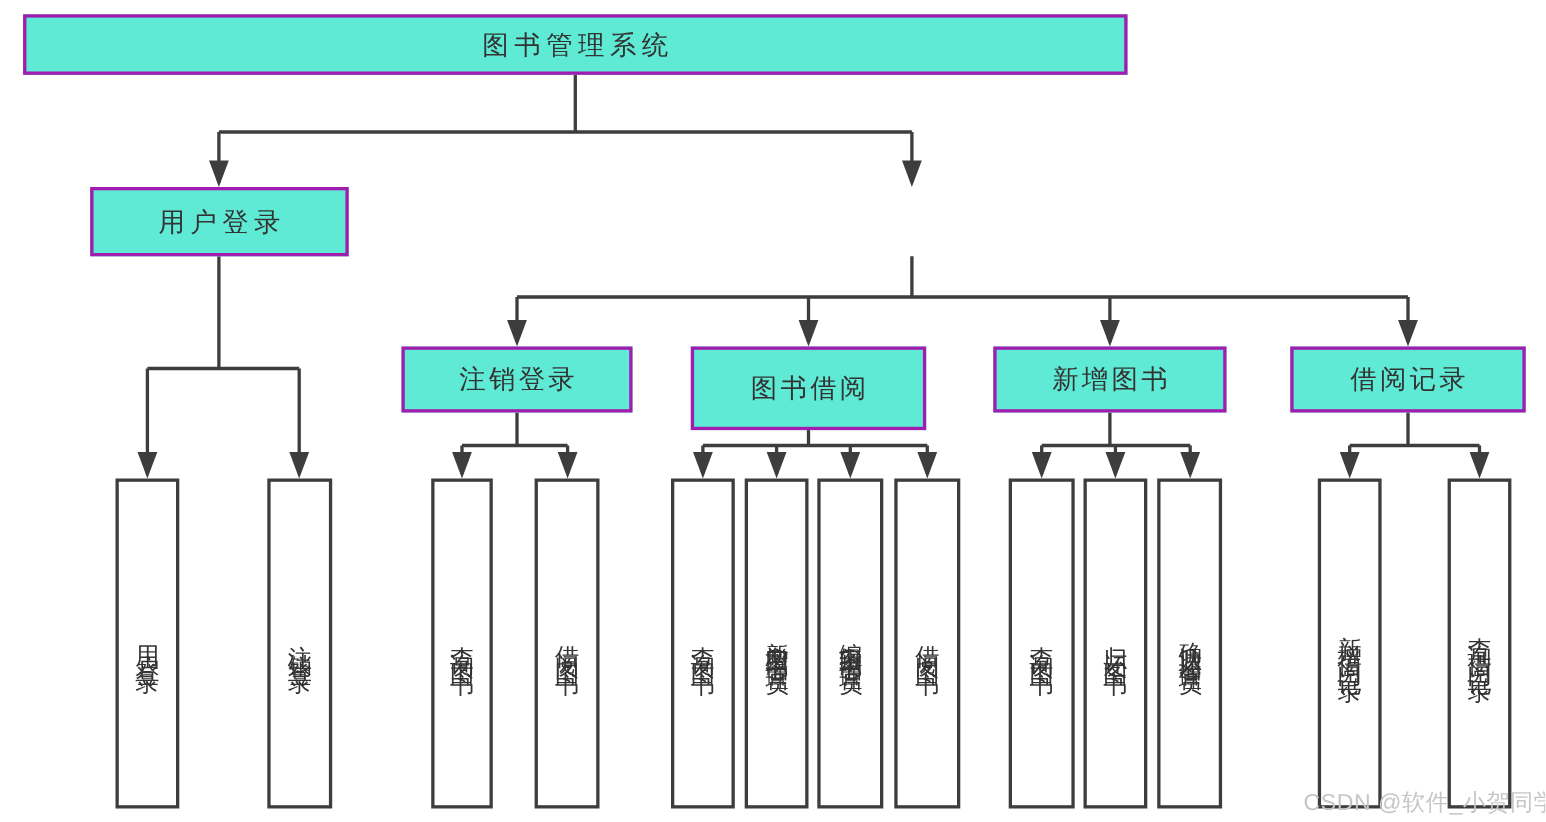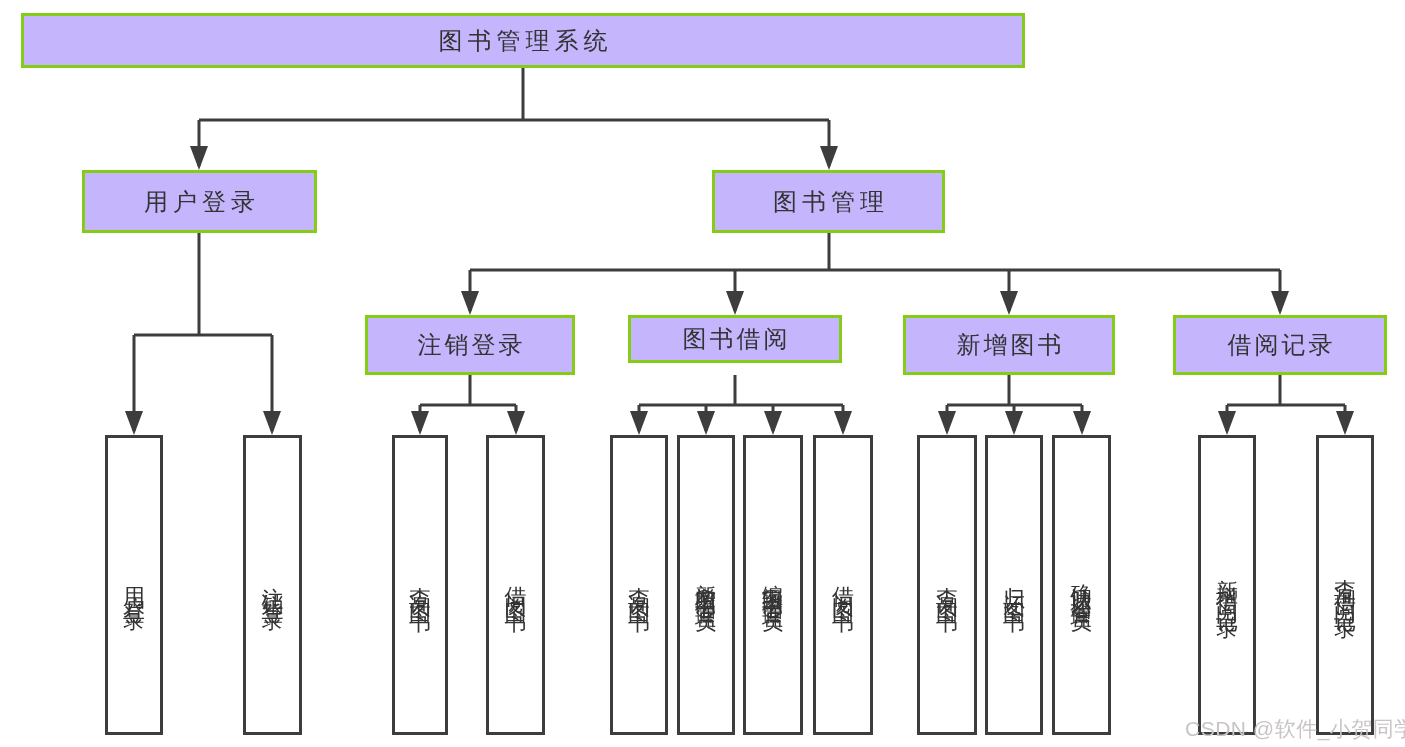--- a/index.html
+++ b/index.html
@@ -14,22 +14,22 @@
   }
   #connectors {
     position: absolute;
     left: 0; top: 0;
     width: 1405px; height: 747px;
     pointer-events: none;
   }
   .hbox {
     position: absolute;
     box-sizing: border-box;
-    border: 3px solid #84cc16;
-    background: #c4b5fd;
+    border: 3px solid #a21caf;
+    background: #5eead4;
     display: flex;
     align-items: center;
     justify-content: center;
   }
   .hbox span {
     font-size: 24px;
     letter-spacing: 5px;
     text-indent: 5px;
     white-space: nowrap;
     color: #333333;
@@ -103,28 +103,25 @@
     </g>
   </svg>
 
   <div class="hbox" style="left:21px; top:13px; width:1004px; height:55px;">
     <span>图书管理系统</span>
   </div>
 
   <div class="hbox" style="left:82px; top:170px; width:235px; height:63px;">
     <span>用户登录</span>
   </div>
-  <div class="hbox" style="left:712px; top:170px; width:233px; height:63px;">
-    <span>图书管理</span>
-  </div>
 
   <div class="hbox lvl3" style="left:365px; top:315px; width:210px; height:60px;">
     <span>注销登录</span>
   </div>
-  <div class="hbox lvl3" style="left:628px; top:315px; width:214px; height:48px;">
+  <div class="hbox lvl3" style="left:628px; top:315px; width:214px; height:76px;">
     <span>图书借阅</span>
   </div>
   <div class="hbox lvl3" style="left:903px; top:315px; width:212px; height:60px;">
     <span>新增图书</span>
   </div>
   <div class="hbox lvl3" style="left:1173px; top:315px; width:214px; height:60px;">
     <span>借阅记录</span>
   </div>
 
   <div class="vbox" style="left:105px; width:58px;">

